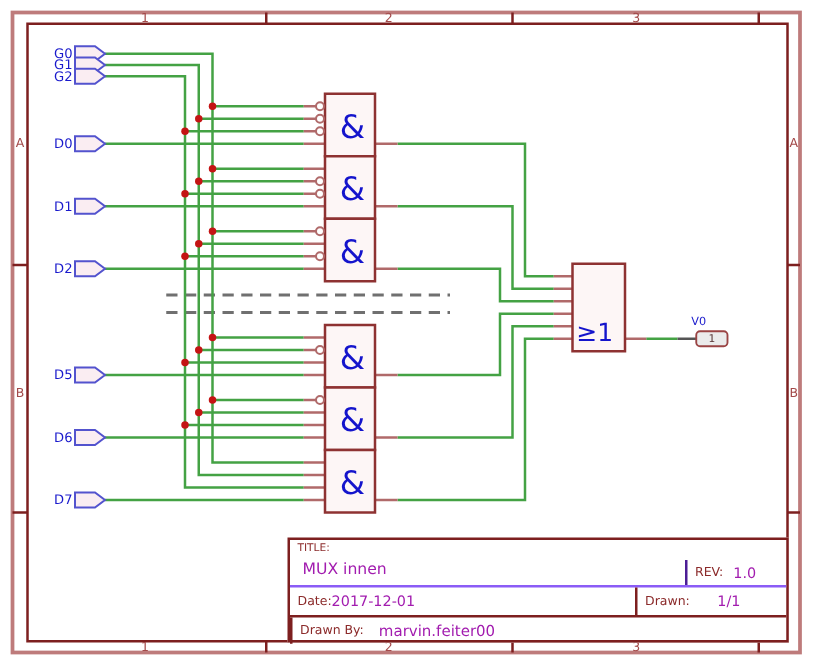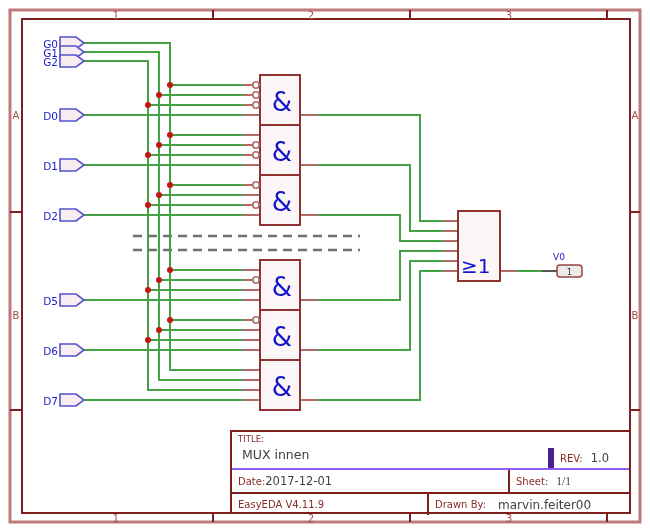--- a/index.html
+++ b/index.html
@@ -9,30 +9,30 @@
   svg text{font-family:"DejaVu Sans",sans-serif;}
   
   .tblock{position:absolute;left:230px;top:430px;width:401px;height:84px;background:#fff;
           border:2px solid #7D1F1F;box-sizing:border-box;}
   .tb-row{display:flex;box-sizing:border-box;width:100%;}
   .tb-r1{height:36px;}
   .tb-r2{height:24px;border-top:2px solid #8b5cf6;}
   .tb-r3{height:23px;border-top:2px solid #7D1F1F;}
   .tb-cell{box-sizing:border-box;display:flex;align-items:center;padding-left:6px;overflow:hidden;white-space:nowrap;}
   .tb-label{color:#8B2A2A;font-size:10px;}
-  .tb-value{color:#404040;font-size:11.5px;}
+  .tb-value{color:#a21caf;font-size:11.5px;}
   .tb-title-cell{flex:1;display:block;padding-top:2px;}
   .tb-title-cell .tb-label{font-size:8.5px;display:block;}
   .tb-title-cell .tb-value{font-size:12.5px;display:block;margin:3px 0 0 4px;}
-  .tb-rev{width:81px;border-left:6px solid #4c1d95;margin-top:16px;}
+  .tb-rev{width:81px;border-left:2px solid #4c1d95;margin-top:16px;}
   .tb-rev .tb-value{margin-left:8px;text-align:right;}
   .tb-date{flex:1;}
   .tb-date .tb-value{}
   .tb-sheet{width:121px;border-left:2px solid #7D1F1F;}
-  .tb-sheet .tb-value{margin-left:8px;font-family:Liberation Serif, serif;}
+  .tb-sheet .tb-value{margin-left:22px;}
   .tb-tool{width:195px;}
   .tb-drawn{flex:1;border-left:2px solid #7D1F1F;}
   .tb-drawn .tb-value{margin-left:12px;font-size:12px;}
 </style>
 </head>
 <body>
 
 <div id="stage">
   <svg id="schem" width="650" height="532" viewBox="0 0 650 532">
       <rect x="10" y="10" width="630" height="512" fill="none" stroke="#BE7B7B" stroke-width="3"></rect>
@@ -233,27 +233,24 @@
         <span class="tb-label">REV:</span>
         <span class="tb-value">1.0</span>
       </div>
     </div>
     <div class="tb-row tb-r2">
       <div class="tb-cell tb-date">
         <span class="tb-label">Date:</span>
         <span class="tb-value">2017-12-01</span>
       </div>
       <div class="tb-cell tb-sheet">
-        <span class="tb-label">Sheet:</span>
+        <span class="tb-label">Drawn:</span>
         <span class="tb-value">1/1</span>
       </div>
     </div>
     <div class="tb-row tb-r3">
-      <div class="tb-cell tb-tool">
-        <span class="tb-label">EasyEDA V4.11.9</span>
-      </div>
       <div class="tb-cell tb-drawn">
         <span class="tb-label">Drawn By:</span>
         <span class="tb-value">marvin.feiter00</span>
       </div>
     </div>
   </div>
 </div>
 
 </body></html>

